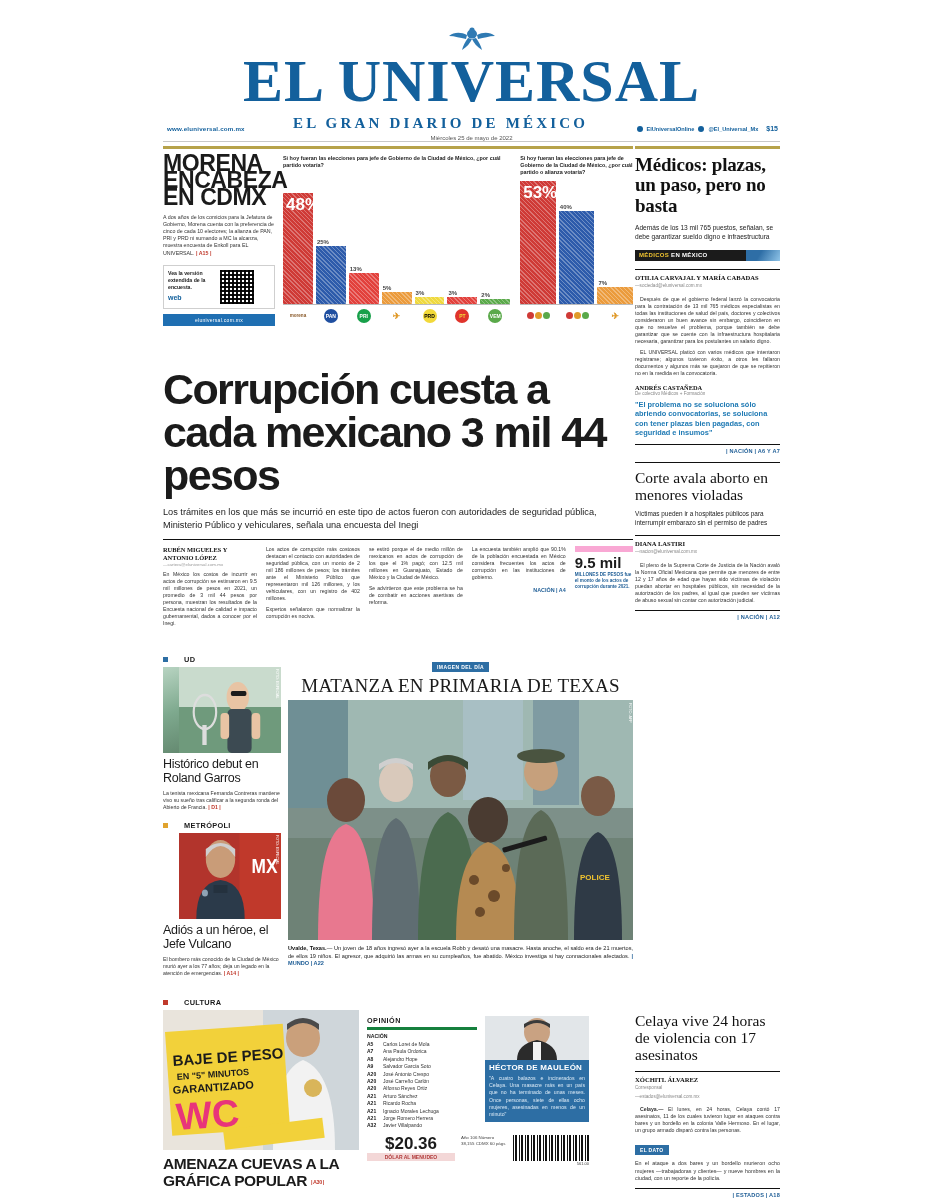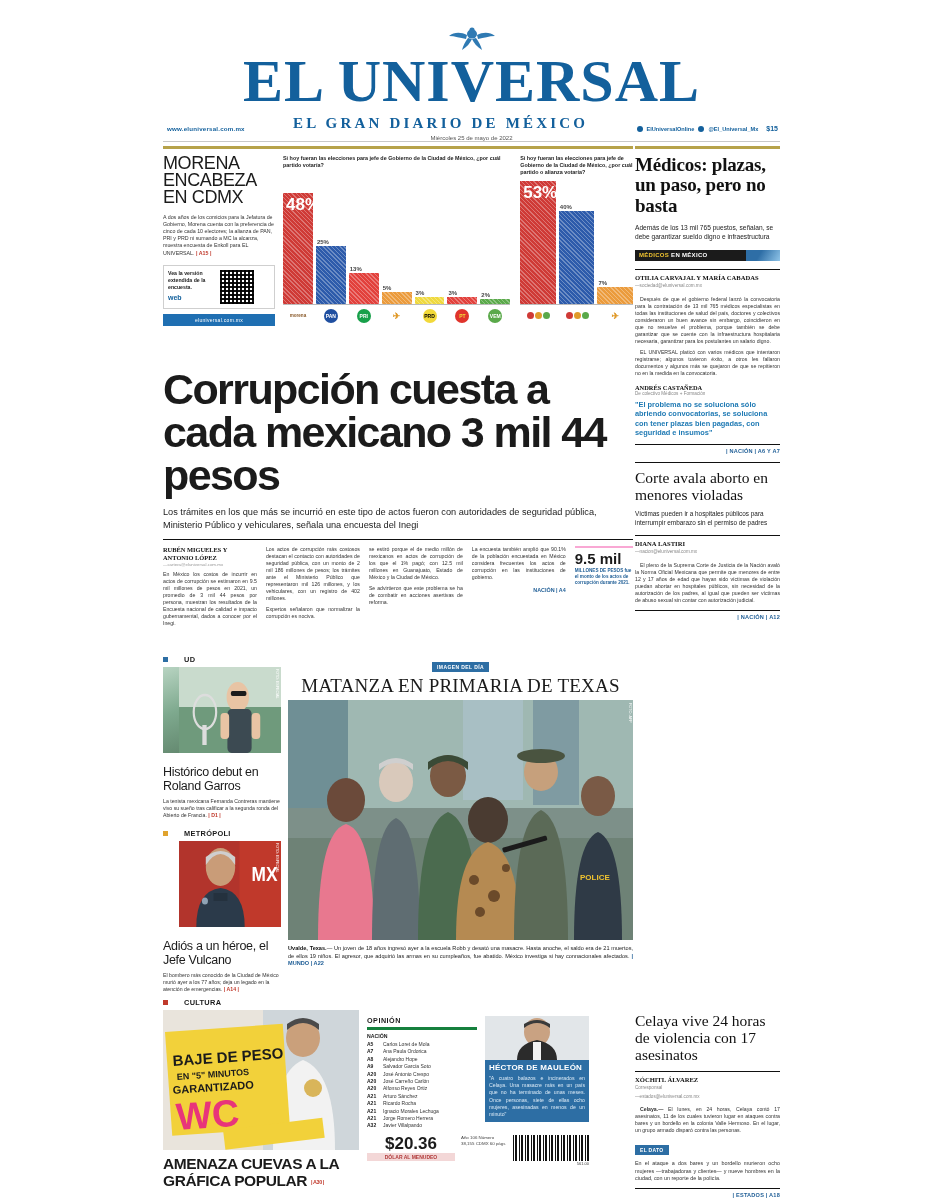--- a/index.html
+++ b/index.html
@@ -44,22 +44,22 @@
   .price { font-size: 7px; font-weight: bold; color:#13609c; margin-left:4px; }
   .dateline { text-align:center; font-size:6px; color:#555; margin-top:3px; }
   .rule-top { position:absolute; left:8px; top:141px; width:617px; height:1px; background:#c8c8c8; }
 
   
   .pollband { position:absolute; left:8px; top:146px; width:470px; }
   .goldrule { width:100%; height:2.5px; background:#b6a24a; }
   .poll-inner { display:flex; gap:8px; padding-top:6px; }
   .poll-left { width:112px; }
   .poll-kicker {
-    font-family:"Liberation Sans", sans-serif; font-weight:normal;
-    font-size:18px; line-height:17px; letter-spacing:-.4px; color:#1b1b1b;
+    font-family:"Liberation Sans", sans-serif; font-weight:bold;
+    font-size:23px; line-height:17px; letter-spacing:-.4px; color:#1b1b1b;
     text-transform:uppercase;
   }
   .poll-dek { font-size:5.3px; line-height:7.2px; color:#333; margin-top:8px; }
   .poll-dek .ref { color:#c0392b; font-weight:bold; }
   .qrbox { margin-top:8px; border:1px solid #cfcfcf; padding:4px; display:flex; gap:4px; }
   .qr-txt { font-size:5.2px; line-height:7px; color:#222; font-weight:bold; width:48px;}
   .qr-web { color:#13609c; font-size:7px; font-weight:bold; margin-top:3px; }
   .qr-img { width:34px; height:34px; background:
      repeating-linear-gradient(0deg,#111 0 2px,#fff 2px 4px),
      repeating-linear-gradient(90deg,#111 0 2px,transparent 2px 4px);
@@ -116,33 +116,33 @@
     font-family:"Liberation Sans", sans-serif; font-weight:bold;
     font-size:43px; line-height:43px; letter-spacing:-1.6px; color:#1b1b1b;
   }
   .maindek { margin-top:9px; font-size:9.2px; line-height:12.6px; color:#1b1b1b; }
   .mainrule { margin-top:8px; height:1px; background:#111; }
   .cols { display:flex; gap:9px; margin-top:6px; }
   .col { flex:1; }
   .col-author { font-family:"Liberation Serif",serif; font-weight:bold; font-size:6.4px; line-height:8px; color:#111;}
   .col-mail { font-size:4.4px; color:#999; margin-bottom:4px; }
   .col p { font-size:5.2px; line-height:7px; color:#333; text-align:justify; margin-bottom:4px; }
-  .figbox { border-top:2px solid #f9a8d4; padding-top:3px; }
+  .figbox { border-top:6px solid #f9a8d4; padding-top:3px; }
   .fig-num { font-family:"Liberation Sans",sans-serif; font-weight:bold; font-size:15px; color:#1b1b1b; line-height:15px;}
   .fig-lab { font-size:4.6px; line-height:6px; color:#1f5e96; font-weight:bold; margin-top:2px;}
   .fig-ref { margin-top:6px; text-align:right; font-size:5.4px; font-weight:bold; color:#1f5e96;}
 
   
   .leftcol { position:absolute; left:8px; top:655px; width:118px; }
   .sec-tag { display:flex; align-items:center; gap:16px; font-family:"Liberation Sans",sans-serif;
      font-weight:bold; font-size:7.4px; color:#1b1b1b; letter-spacing:.3px; margin-bottom:3px;}
   .sec-sq { width:5px; height:5px; }
   .cardimg { width:100%; height:86px; position:relative; overflow:hidden;padding-left:16px; }
   .credit { position:absolute; right:0; top:0; writing-mode:vertical-rl; font-size:3.6px; color:#fff; padding:2px;}
-  .card-h { font-family:"Liberation Sans",sans-serif; font-size:12.5px; line-height:13.5px; color:#1b1b1b; margin-top:13px; letter-spacing:-.3px;}
+  .card-h { font-family:"Liberation Sans",sans-serif; font-size:12.5px; line-height:13.5px; color:#1b1b1b; margin-top:5px; letter-spacing:-.3px;}
   .card-d { font-size:5.2px; line-height:7px; color:#333; margin-top:5px; }
   .card-d .ref { color:#c0392b; font-weight:bold; }
 
   
   .photoblock { position:absolute; left:133px; top:655px; width:345px; }
   .img-kicker { display:inline-block; background:#2d6ea4; color:#fff; font-size:5px; font-weight:bold;
      padding:2px 5px; letter-spacing:.4px; }
   .photo-head { font-family:"Liberation Serif",serif; font-size:19px; line-height:21px; color:#1b1b1b;
      text-align:center; margin-top:2px; letter-spacing:.2px;}
   .bigphoto { width:100%; height:240px; margin-top:4px; position:relative; overflow:hidden; }

